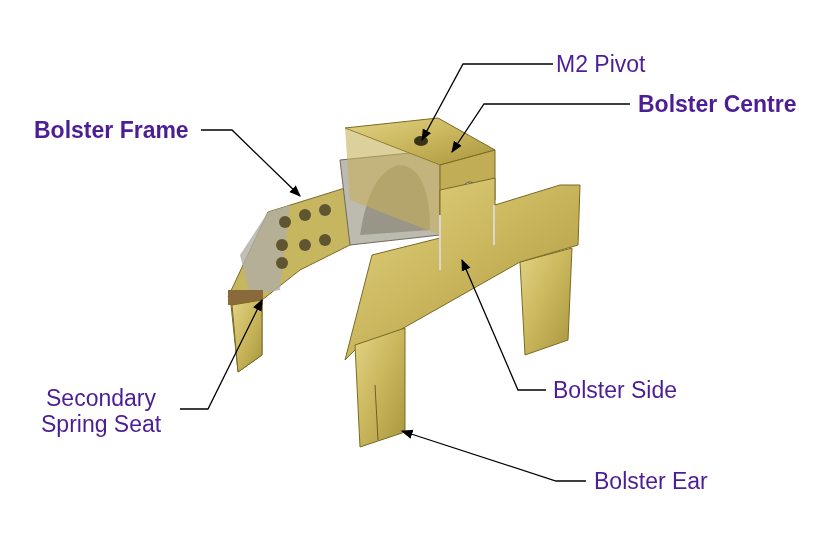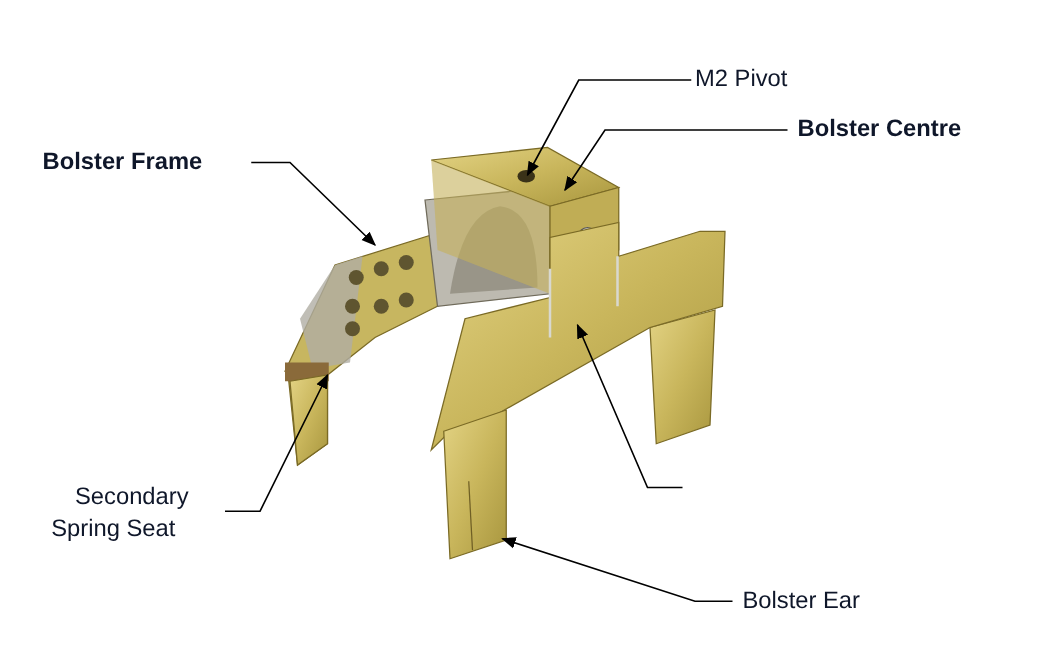--- a/index.html
+++ b/index.html
@@ -1,18 +1,18 @@
 <!DOCTYPE html>
 <html><head>
 <meta charset="utf-8">
 <style>
   html, body { margin:0; padding:0; background:#ffffff; }
   #stage { position:relative; width:833px; height:536px; background:#ffffff; overflow:hidden;
            font-family:"Liberation Sans", sans-serif; }
-  .label { position:absolute; font-size:19px; color:#0f172a; line-height:24px; white-space:nowrap; }
+  .label { position:absolute; font-size:23px; color:#4c1d95; line-height:24px; white-space:nowrap; }
   svg { position:absolute; left:0; top:0; }
 </style>
 </head>
 <body>
 
 <div id="stage">
   <svg width="833" height="536" viewBox="0 0 833 536">
     <defs>
       <linearGradient id="brass" x1="0" y1="0" x2="1" y2="1">
         <stop offset="0" stop-color="#e3d384"></stop>
@@ -83,16 +83,17 @@
       <polyline points="201,130 232,130 300,196" marker-end="url(#arrow)"></polyline>
       <polyline points="180,409 208,409 262,300" marker-end="url(#arrow)"></polyline>
       <polyline points="546,390 518,390 462,260" marker-end="url(#arrow)"></polyline>
       <polyline points="586,481 556,481 402,431" marker-end="url(#arrow)"></polyline>
     </g>
   </svg>
 
   <div class="label" style="left:556px; top:52px;">M2 Pivot</div>
   <div class="label" style="left:638px; top:92px;font-weight:bold;">Bolster Centre</div>
   <div class="label" style="left:34px; top:118px;font-weight:bold;">Bolster Frame</div>
-  <div class="label" style="left:60px; top:386px;">Secondary</div>
+  <div class="label" style="left:46px; top:386px;">Secondary</div>
   <div class="label" style="left:41px; top:412px;">Spring Seat</div>
+  <div class="label" style="left:553px; top:378px;">Bolster Side</div>
   <div class="label" style="left:594px; top:469px;">Bolster Ear</div>
 </div>
 
 </body></html>

